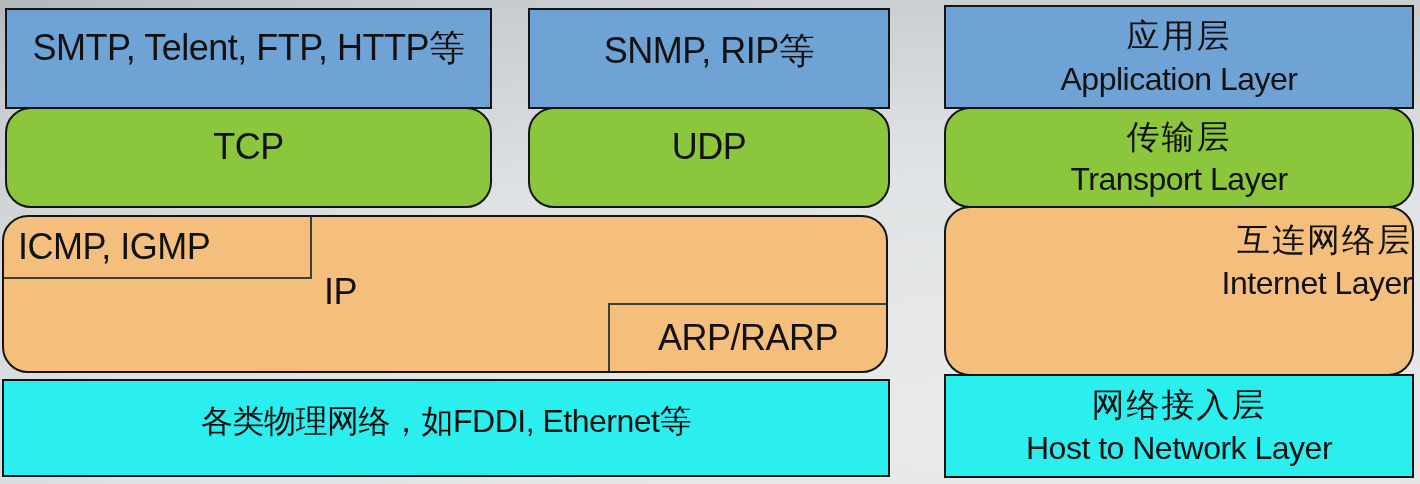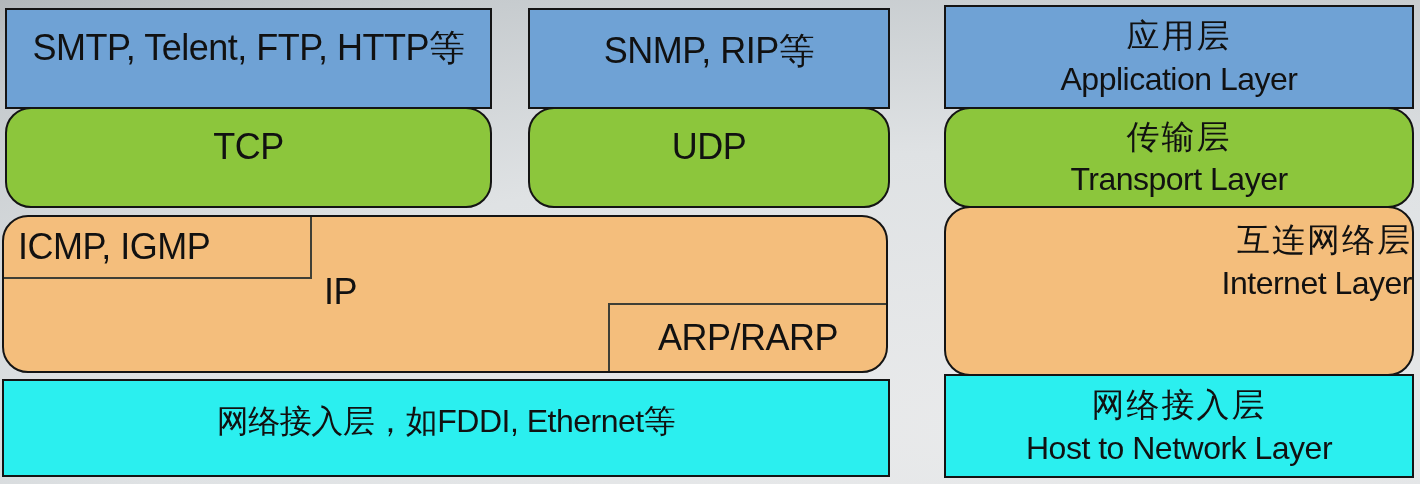--- a/index.html
+++ b/index.html
@@ -120,21 +120,21 @@
     <div class="icmp-subbox">
       <span class="label-lg">ICMP, IGMP</span>
     </div>
     <span class="label-lg ip-label">IP</span>
     <div class="arp-subbox">
       <span class="label-lg">ARP/RARP</span>
     </div>
   </div>
 
   <div class="box fill-net physical-box">
-    <span>网络接入层，如FDDI, Ethernet等</span>
+    <span>各类物理网络，如FDDI, Ethernet等</span>
   </div>
 
   <div class="box fill-app legend-box legend-application">
     <span class="zh">应用层</span>
     <span class="en">Application Layer</span>
   </div>
 
   <div class="box fill-tra legend-box legend-transport">
     <span class="zh">传输层</span>
     <span class="en">Transport Layer</span>

